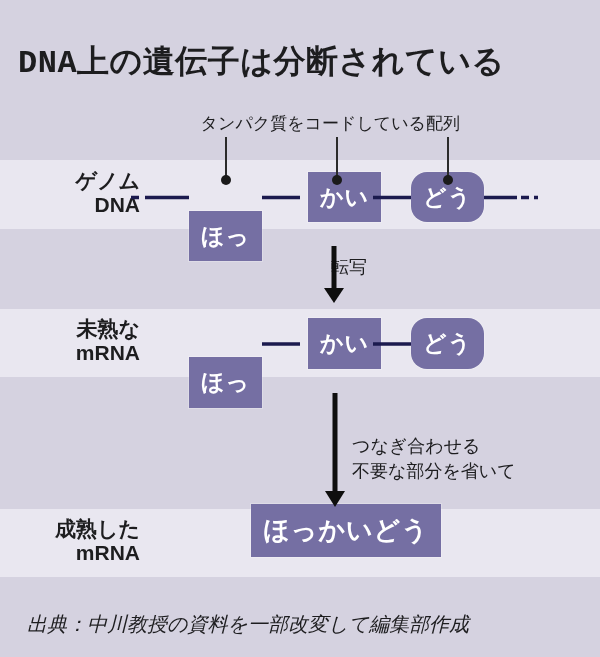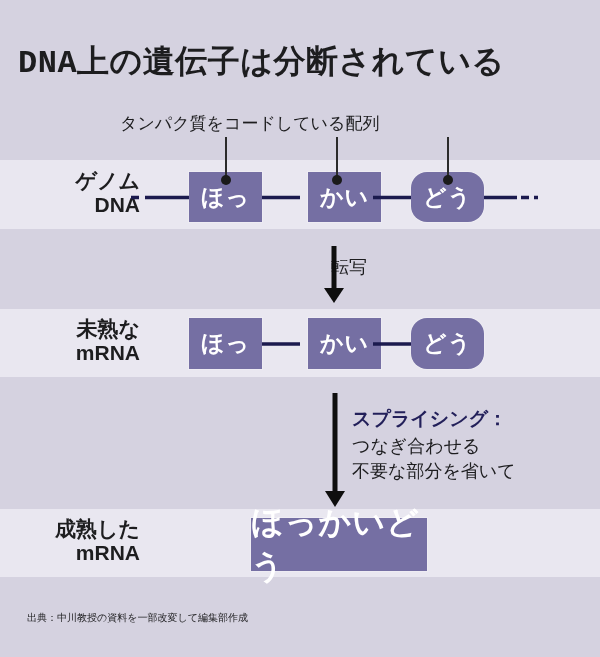--- a/index.html
+++ b/index.html
@@ -11,51 +11,51 @@
   }
   .band{position:absolute;left:0;width:600px;background:var(--band,#e9e7f0);}
   .band.b1{top:160px;height:69px;}
   .band.b2{top:309px;height:68px;}
   .band.b3{top:509px;height:68px;}
   .title{
     position:absolute;left:18px;top:40px;margin:0;
     font-size:32px;font-weight:bold;letter-spacing:0.5px;white-space:nowrap;font-family:Liberation Mono, monospace;
   }
   .annotation{
-    position:absolute;left:120px;top:112px;width:340px;text-align:left;
+    position:absolute;left:120px;top:112px;width:340px;text-align:right;
     font-size:17px;white-space:nowrap;
   }
   .row-label{
     position:absolute;left:20px;width:120px;text-align:right;
     font-weight:bold;font-size:21px;line-height:24px;white-space:nowrap;
   }
   .row-label.r1{top:169px;}
   .row-label.r2{top:317px;}
   .row-label.r3{top:517px;}
   .exon{
     position:absolute;display:flex;align-items:center;justify-content:center;
     background:var(--box,#756fa3);color:var(--box_text,#ffffff);
     font-weight:bold;font-size:23px;letter-spacing:1px;
     box-shadow:0 0 0 1px rgba(255,255,255,0.22);
   }
   .exon.row1{top:172px;width:73px;height:50px;}
   .exon.row2{top:318px;width:73px;height:51px;}
-  .x1{left:189px;} .x2{left:308px;} .x3{left:411px;border-radius:16px;}
-  .exon.mature{left:251px;top:518px;width:176px;height:53px;font-size:32px;}
+  .x1{left:189px;margin-top:39px;} .x2{left:308px;} .x3{left:411px;border-radius:16px;}
+  .exon.mature{left:251px;top:504px;width:190px;height:53px;font-size:26px;}
   .lineart{position:absolute;left:0;top:0;z-index:5;pointer-events:none;}
   .step-label{position:absolute;font-size:18px;white-space:nowrap;}
   .step-label.transcription{left:331px;top:255px;}
   .splicing-title{
     position:absolute;left:352px;top:406px;font-size:19px;font-weight:bold;
     color:var(--splicing_label,#23205a);white-space:nowrap;
   }
   .splicing-desc{
     position:absolute;left:352px;top:434px;font-size:18px;line-height:25px;white-space:nowrap;
   }
-  .footer{position:absolute;left:27px;top:611px;font-size:10px;white-space:nowrap;}
+  .footer{position:absolute;left:27px;top:611px;font-size:20px;white-space:nowrap;font-style:italic;}
 </style>
 </head>
 <body>
 
 <div class="stage">
 
   <div class="band b1"></div>
   <div class="band b2"></div>
   <div class="band b3"></div>
 
@@ -118,21 +118,20 @@
   <div class="row-label r2">
     <div>未熟な</div>
     <div>mRNA</div>
   </div>
   <div class="row-label r3">
     <div>成熟した</div>
     <div>mRNA</div>
   </div>
 
   <div class="step-label transcription">転写</div>
-  <div class="splicing-title">スプライシング：</div>
   <div class="splicing-desc">
     <div>つなぎ合わせる</div>
     <div>不要な部分を省いて</div>
   </div>
 
   <div class="footer">出典：中川教授の資料を一部改変して編集部作成</div>
 
 </div>
 
 </body></html>

